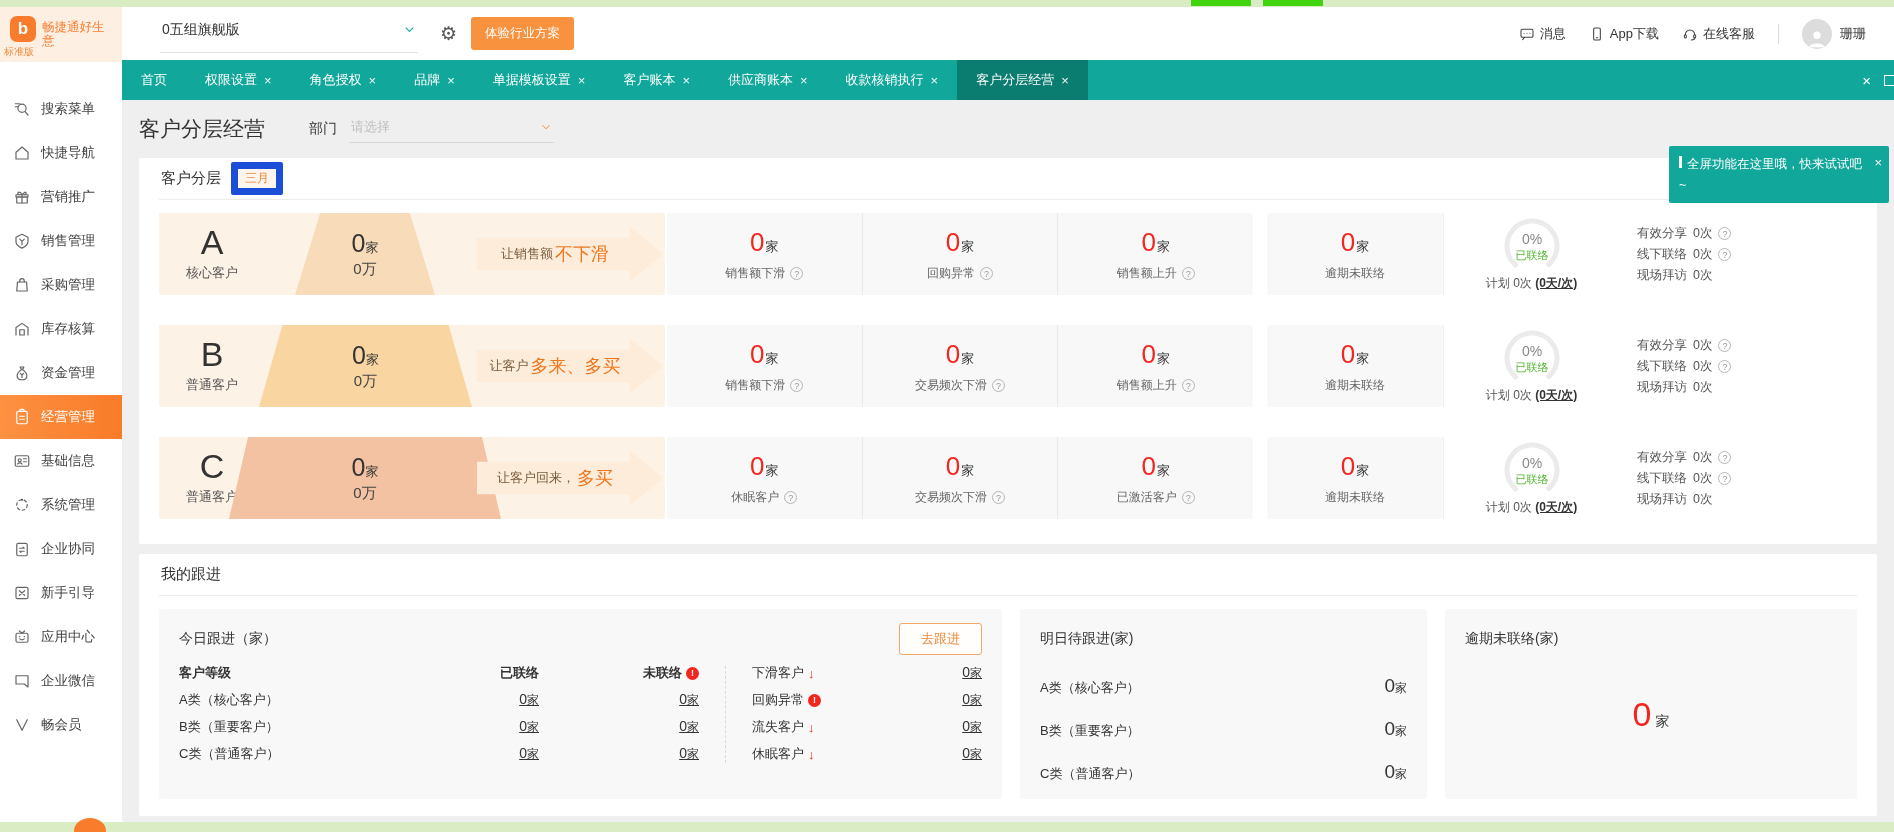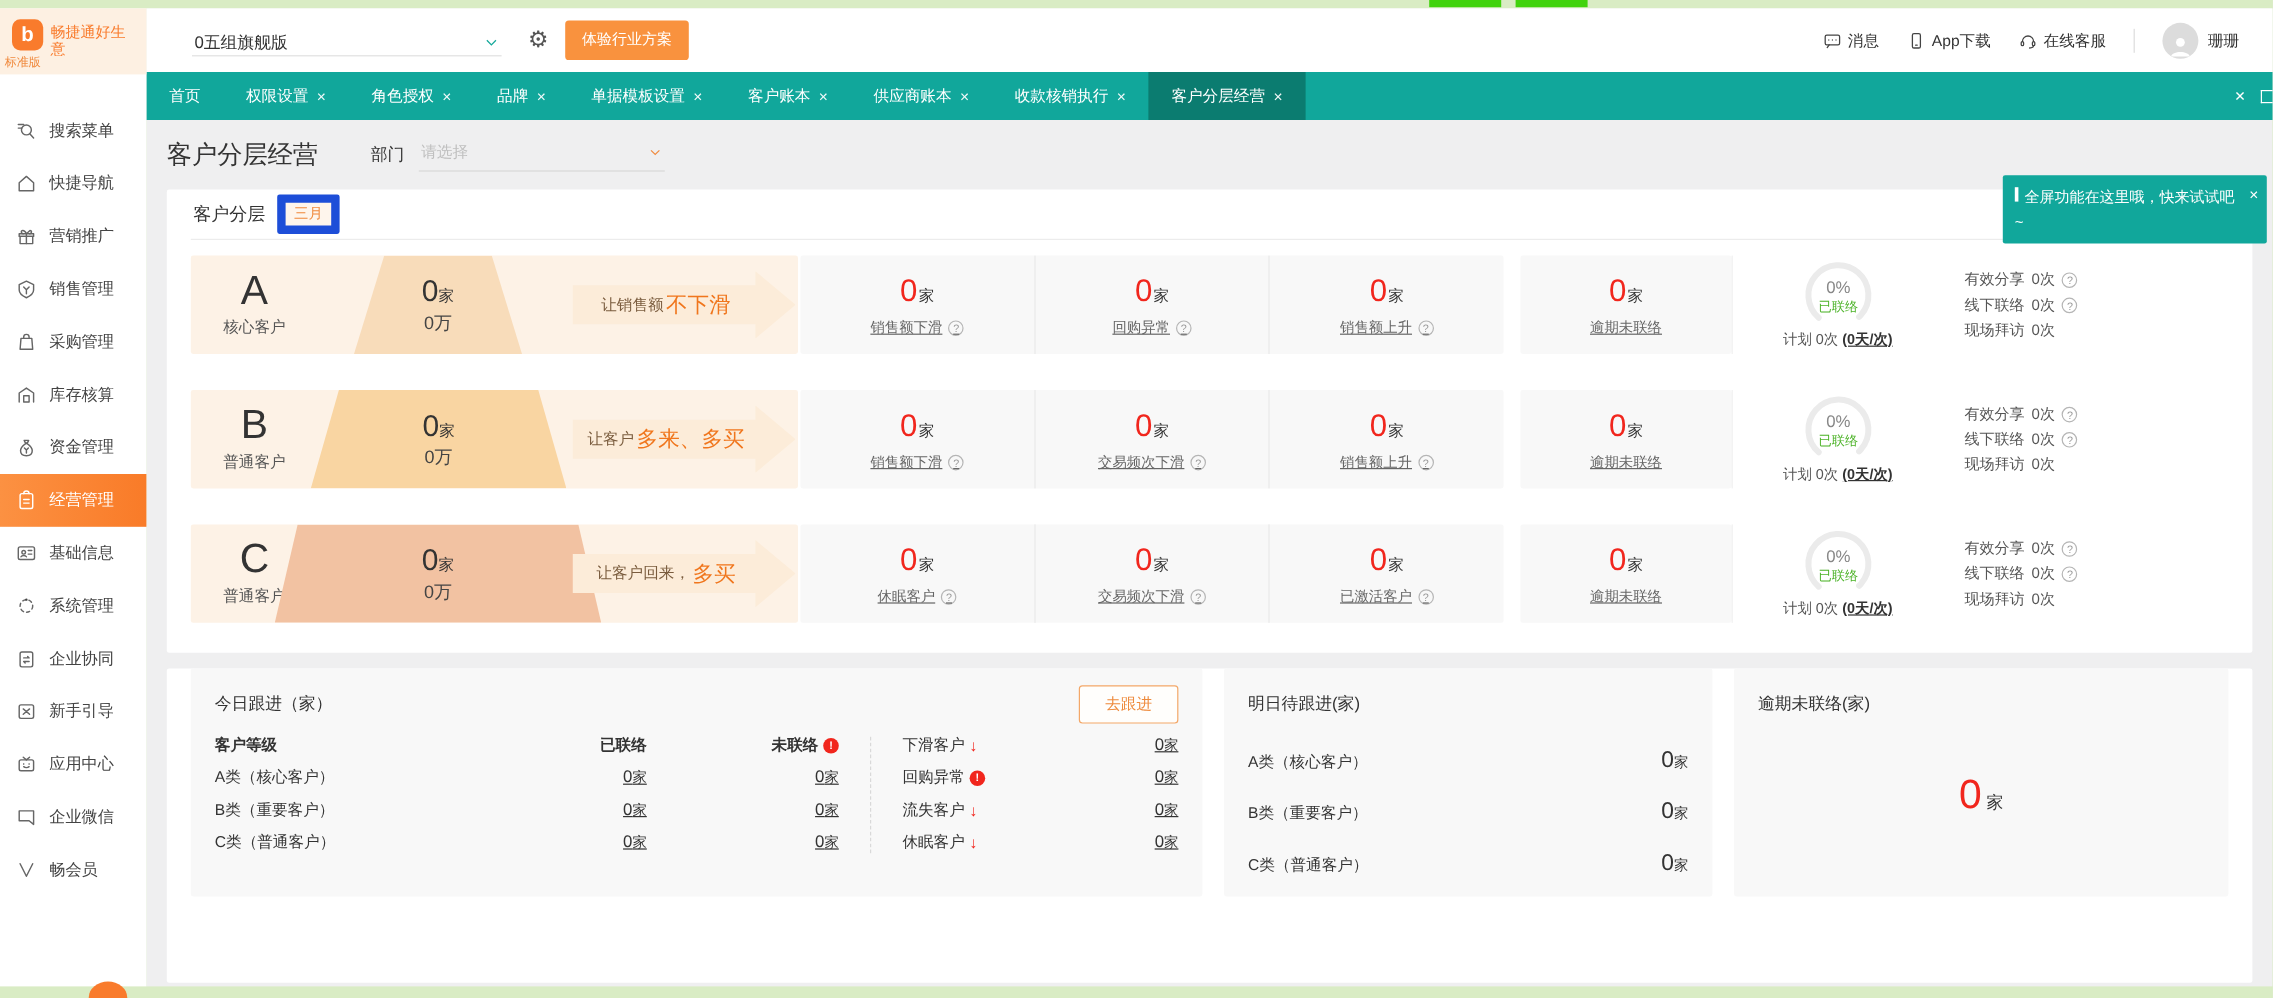--- a/index.html
+++ b/index.html
@@ -18,21 +18,21 @@
   .side-nav{padding-top:25px;}
   .side-item{height:44px;display:flex;align-items:center;gap:10px;padding-left:13px;font-size:13.5px;color:#444;cursor:pointer;white-space:nowrap;}
   .side-item svg{flex:none;width:18px;height:18px;stroke:#666;fill:none;stroke-width:1.6;stroke-linecap:round;stroke-linejoin:round;}
   .side-item.active{background:linear-gradient(90deg,#fc9142,#f97b28);color:#fff;}
   .side-item.active svg{stroke:#fff;}
   .bottom-logo{position:absolute;left:74px;bottom:-12px;width:32px;height:26px;background:#f97b2c;border-radius:50%;z-index:4;}
 
   
   .main{position:absolute;left:122px;top:7px;right:0;bottom:10px;background:#efeff0;display:flex;flex-direction:column;}
   .topbar{flex:none;height:53px;background:#fff;display:flex;align-items:center;padding:0 28px 0 38px;}
-  .workspace{width:258px;display:flex;align-items:center;justify-content:space-between;border-bottom:1px solid #e0e0e0;padding:6px 2px 1px 2px;font-size:14px;color:#333;cursor:pointer;}
+  .workspace{width:258px;display:flex;align-items:center;justify-content:space-between;border-bottom:1px solid #e0e0e0;padding:6px 2px 13px 2px;font-size:14px;color:#333;cursor:pointer;}
   .workspace svg{width:13px;height:13px;stroke:#16a99b;fill:none;stroke-width:2;}
   .gear{margin-left:22px;font-size:19px;color:#555;cursor:pointer;line-height:1;}
   .trial-btn{margin-left:14px;background:#f9923e;color:#fff;border:none;font-size:12.5px;padding:8px 14px;border-radius:3px;cursor:pointer;}
   .topbar-right{margin-left:auto;display:flex;align-items:center;gap:23px;font-size:13px;color:#333;justify-content:space-between;}
   .tb-item{display:flex;align-items:center;gap:5px;cursor:pointer;}
   .tb-item svg{width:16px;height:16px;stroke:#444;fill:none;stroke-width:1.6;stroke-linecap:round;stroke-linejoin:round;}
   .tb-div{width:1px;height:20px;background:#ddd;}
   .user{display:flex;align-items:center;gap:8px;cursor:pointer;}
   .avatar{width:30px;height:30px;border-radius:50%;background:#dcdcdc;overflow:hidden;display:flex;align-items:flex-end;justify-content:center;}
 
@@ -73,21 +73,21 @@
   .arrow{position:absolute;left:318px;right:2px;top:13px;bottom:13px;background:#fcecd9;
     clip-path:polygon(0 21%,82% 21%,82% 0,100% 50%,82% 100%,82% 79%,0 79%);
     display:flex;align-items:center;justify-content:center;padding-right:30px;}
   .ar-pre{font-size:13px;color:#7a5c3e;}
   .ar-hi{font-size:18px;color:#f0761d;margin-left:2px;font-weight:500;}
   .stats3{flex:none;width:586px;margin-left:2px;background:#f8f8f8;border-radius:2px;display:flex;}
   .stat{flex:1;display:flex;flex-direction:column;align-items:center;justify-content:center;gap:7px;}
   .stat + .stat{border-left:1px solid #e9e9e9;}
   .zero{font-size:26px;color:#f1261d;}
   .zunit{font-size:13px;color:#333;margin-left:1px;}
-  .slabel{font-size:12px;color:#666;display:flex;align-items:center;gap:5px;text-decoration:underline;}
+  .slabel{font-size:12px;color:#666;display:flex;align-items:center;gap:5px;}
   .help{flex:none;width:13px;height:13px;border:1px solid #b5b5b5;border-radius:50%;color:#999;font-size:9px;line-height:12px;text-align:center;display:inline-block;cursor:pointer;}
   .overdue-blk{flex:none;width:176px;margin-left:14px;background:#f8f8f8;border-radius:2px;}
   .gauge{flex:none;width:176px;border-left:1px solid #f0f0f0;display:flex;flex-direction:column;align-items:center;justify-content:center;}
   .plan{font-size:12px;color:#555;margin-top:0px;white-space:nowrap;}
   .plan-link{font-weight:bold;text-decoration:underline;color:#333;cursor:pointer;}
   .rlist{flex:1;padding:10px 0 0 18px;font-size:12.5px;color:#555;}
   .rrow{display:flex;align-items:center;gap:6px;line-height:21px;white-space:nowrap;}
 
   .card-follow{margin-top:10px;height:262px;padding:0 20px;}
   .panels{display:flex;gap:18px;margin-top:13px;height:190px;}
@@ -564,20 +564,23 @@
                   <span>现场拜访</span>
                   <span>0次</span>
                 </div>
             </div>
           </div>
 
         </div>
       </section>
 
       <section class="card card-follow">
+        <div class="card-head">
+          <span class="card-title">我的跟进</span>
+        </div>
         <div class="panels">
 
           <div class="panel p-today">
             <div class="p-head">
               <span class="p-title">今日跟进（家）</span>
               <button class="go-btn">去跟进</button>
             </div>
             <div class="today-body">
               <div class="t-table">
                 <span class="t-h">客户等级</span>

